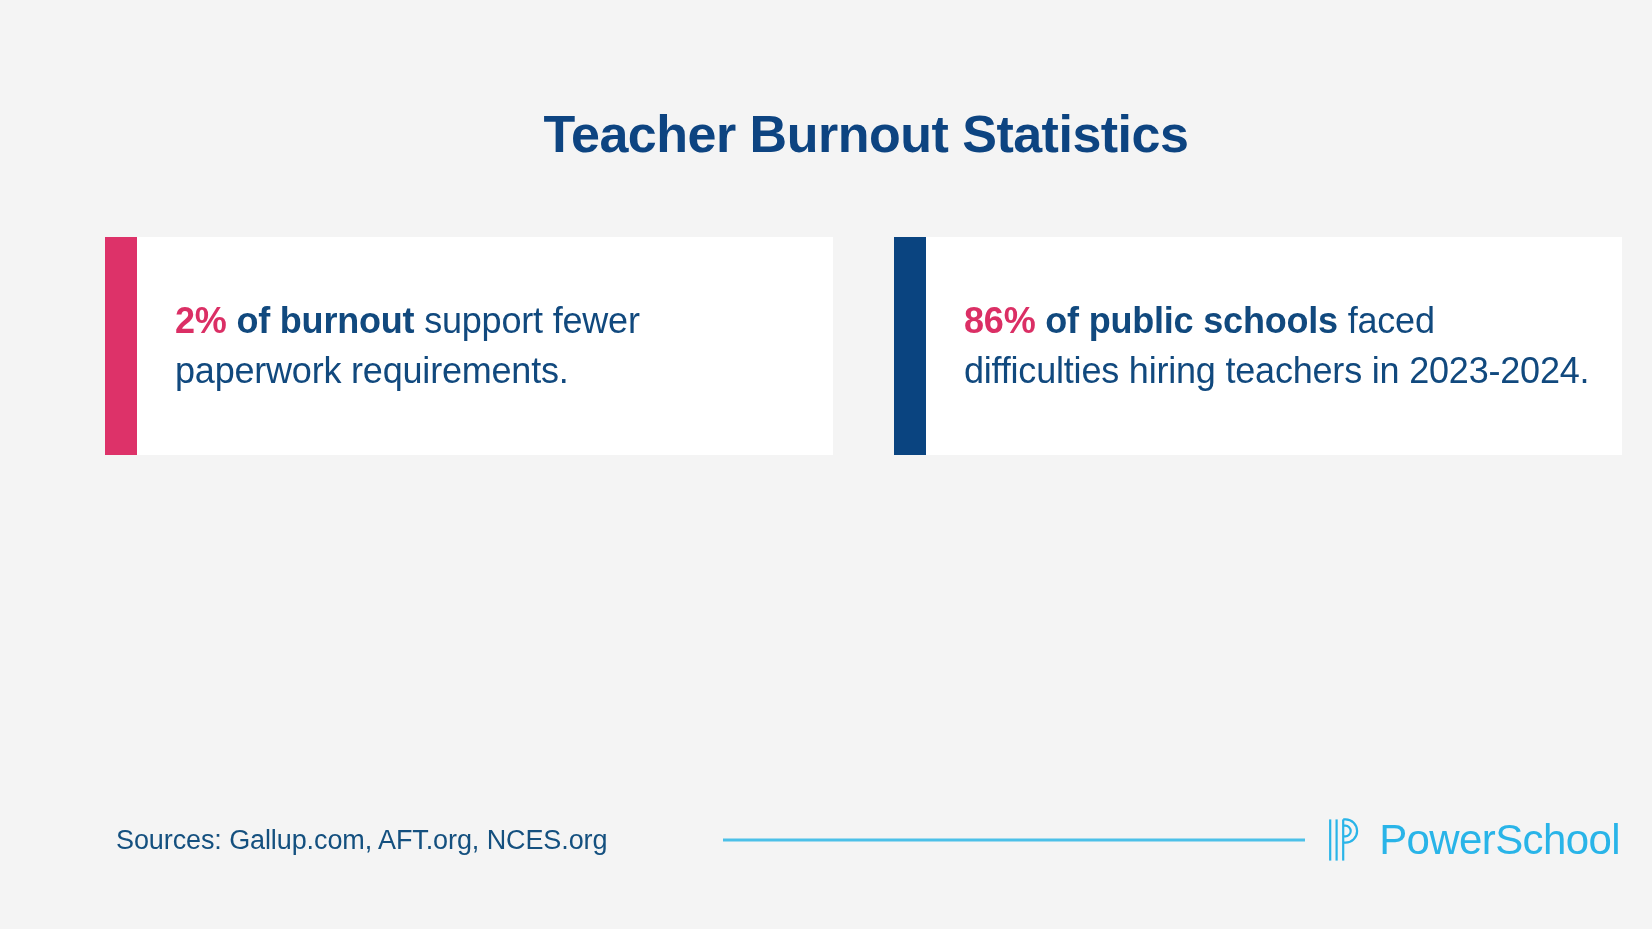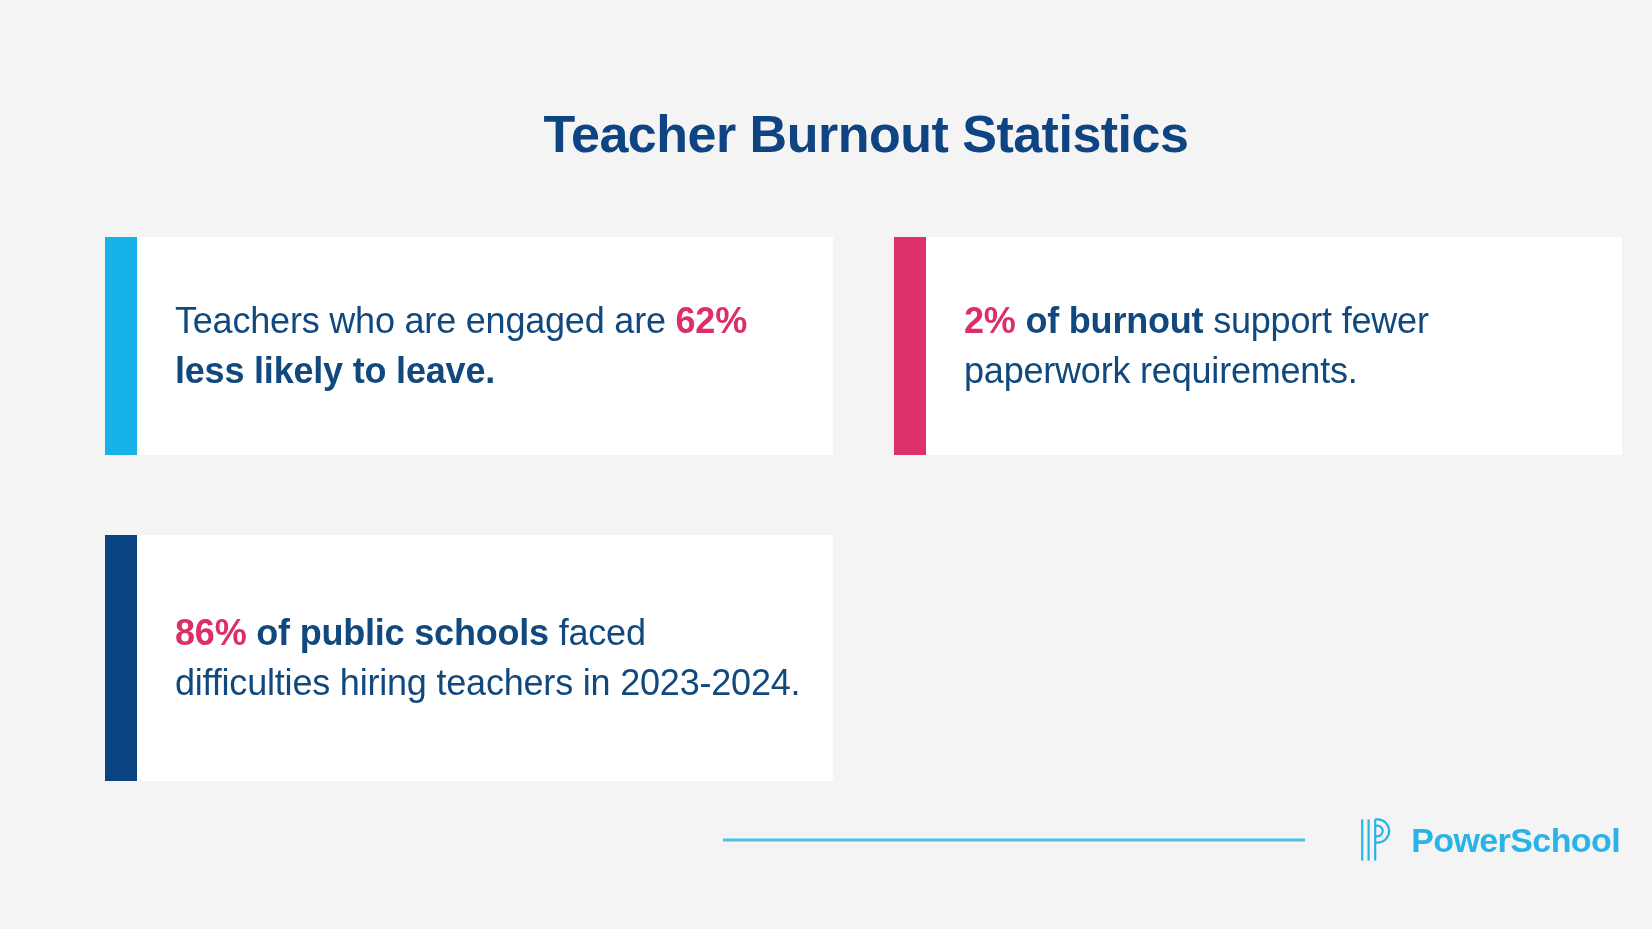--- a/index.html
+++ b/index.html
@@ -124,44 +124,36 @@
     display: flex;
     align-items: center;
     gap: 10px;
   }
   .logo-mark {
     display: block;
     width: 42px;
     height: 46px;
   }
   .logo-word {
-    font-size: 34px;
-    font-weight: 700;
+    font-size: 42px;
+    font-weight: 400;
     color: #29b4e8;
     letter-spacing: -0.6px;
     line-height: 1;
   }
 </style>
 </head>
 <body>
 
 <div class="infographic">
 
   <h1 class="title">Teacher Burnout Statistics</h1>
 
   <div class="cards">
 
-    <div class="card">
-      <div class="card-bar bar-cyan"></div>
-      <div class="card-body">
-        <div class="card-text">
-          <span>Teachers who are engaged are </span><span class="stat">62%</span><span class="em"> less likely to leave.</span>
-        </div>
-      </div>
-    </div>
 
 
     <div class="card">
       <div class="card-bar bar-pink"></div>
       <div class="card-body">
         <div class="card-text">
           <span class="stat">2%</span><span class="em"> of burnout</span><span> support fewer paperwork requirements.</span>
         </div>
       </div>
     </div>
@@ -171,20 +163,21 @@
       <div class="card-body">
         <div class="card-text">
           <span class="stat">86%</span><span class="em"> of public schools</span><span> faced difficulties hiring teachers in 2023-2024.</span>
         </div>
       </div>
     </div>
 
   </div>
 
   <div class="footer">
+    <div class="sources">Sources: Gallup.com, AFT.org, NCES.org</div>
     <div class="divider"></div>
     <div class="logo">
       <svg class="logo-mark" viewBox="0 0 42 46" aria-hidden="true">
         <g fill="none" stroke="#29b4e8" stroke-width="2.2">
           <line x1="3.2" y1="2.4" x2="3.2" y2="43.6"></line>
           <line x1="9.6" y1="2.4" x2="9.6" y2="43.6"></line>
           <path d="M16.2 2.4 L18.5 2.4 A11.6 11.6 0 0 1 18.5 25.6 L16.2 25.6"></path>
           <path d="M16.2 8.6 L18.3 8.6 A5.4 5.4 0 0 1 18.3 19.4 L16.2 19.4"></path>
           <line x1="16.2" y1="2.4" x2="16.2" y2="43.6"></line>
         </g>

